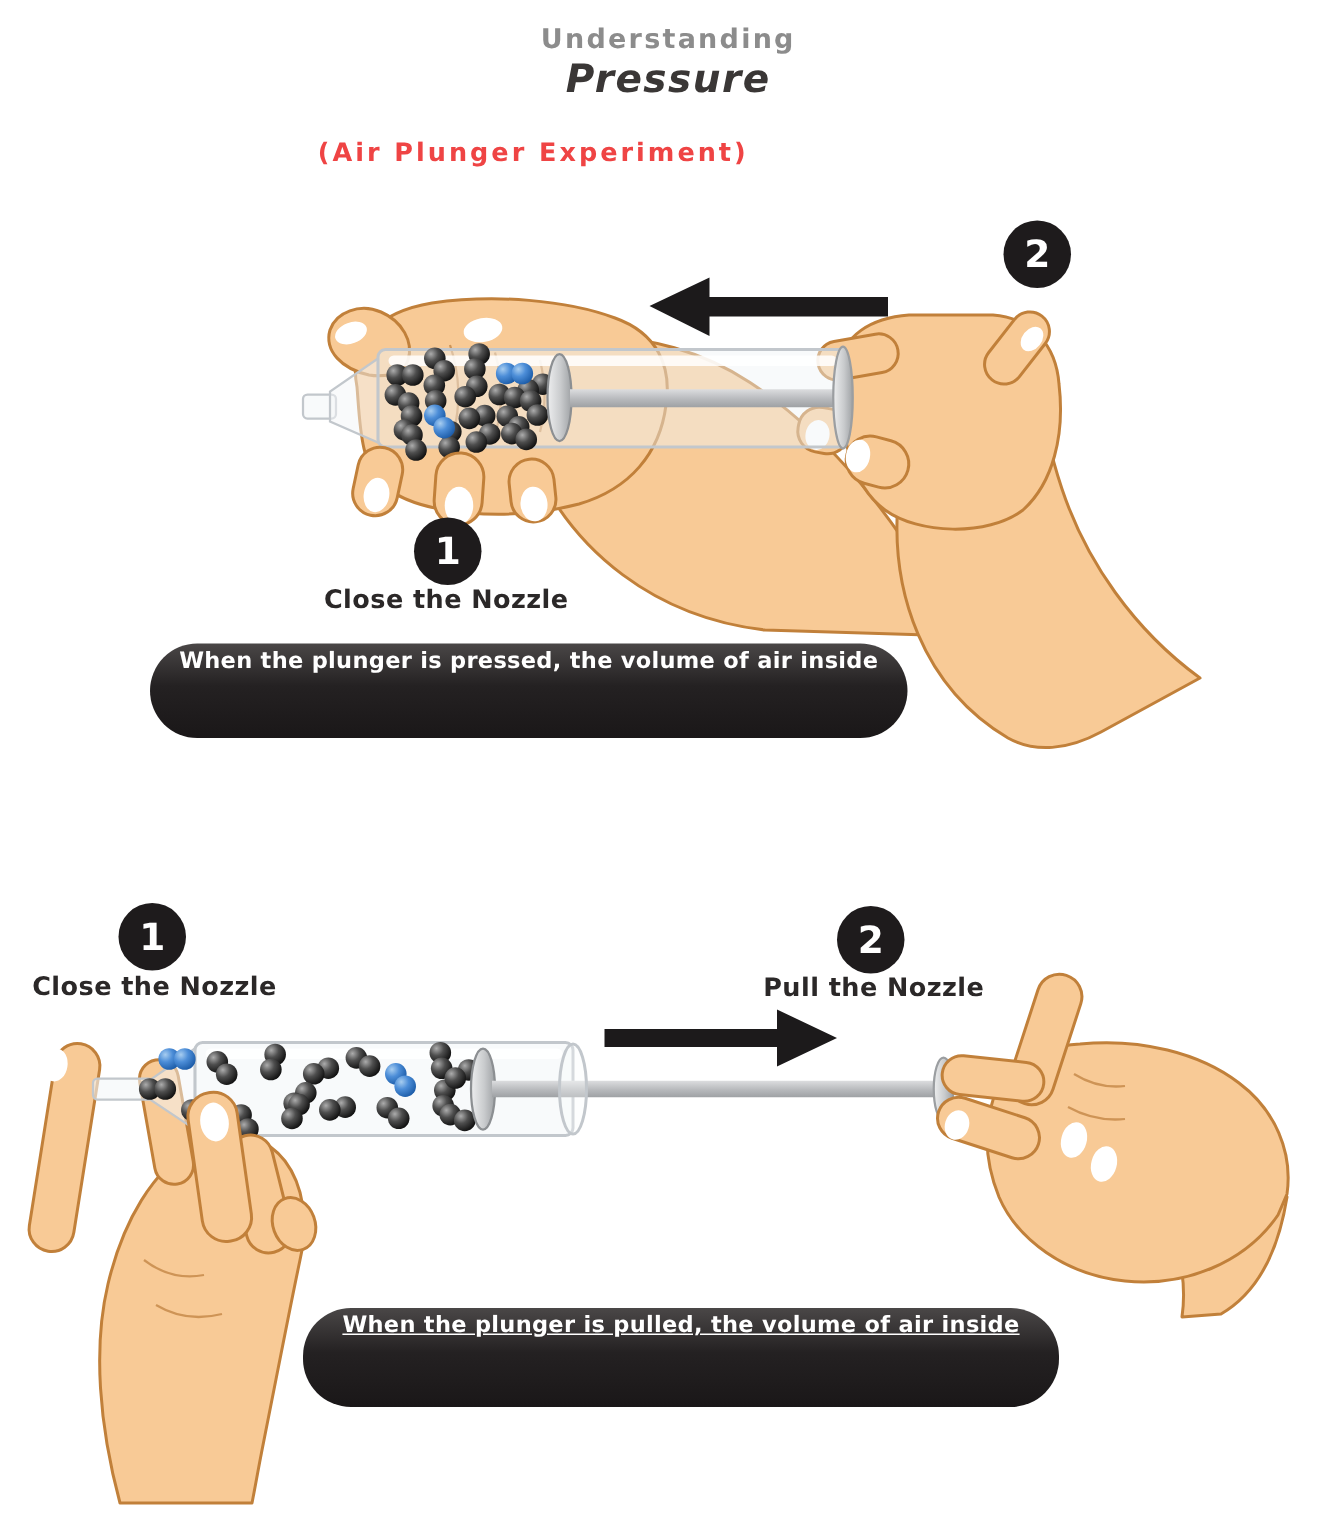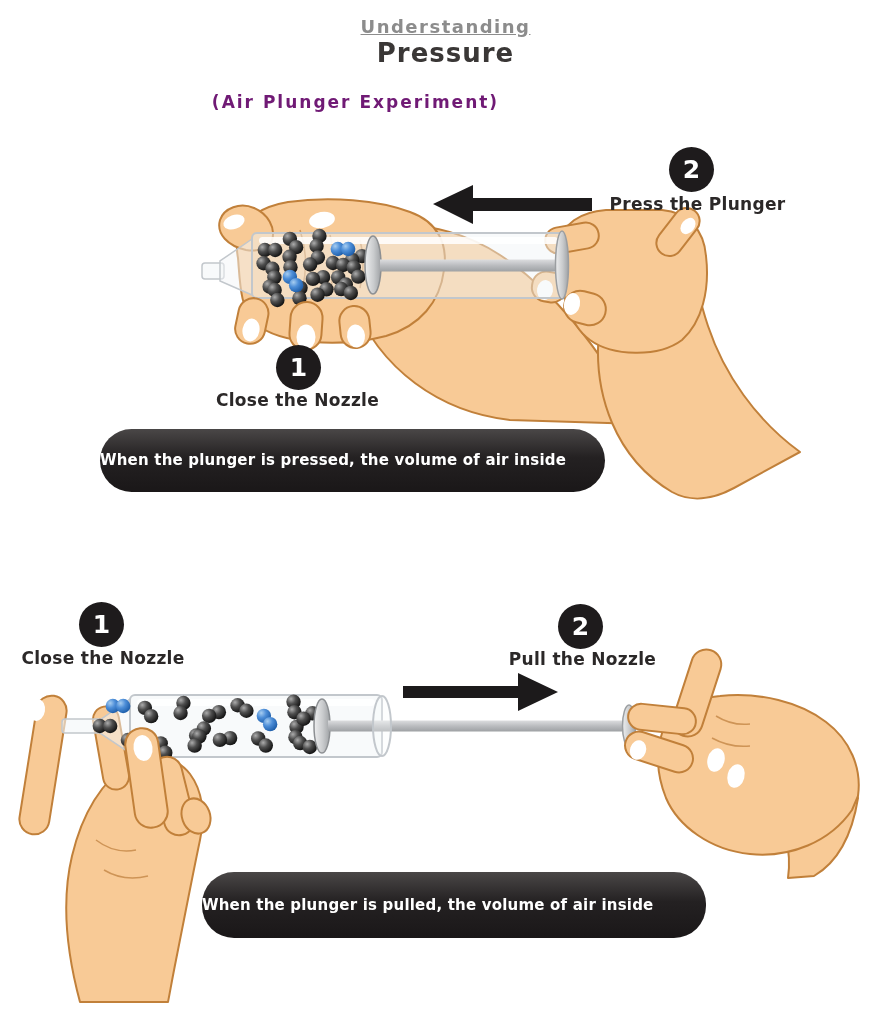--- a/index.html
+++ b/index.html
@@ -1,27 +1,27 @@
 <!DOCTYPE html>
 <html><head>
 <meta charset="utf-8">
 <style>
   html,body{margin:0;padding:0;background:#fff;}
   #stage{position:relative;width:891px;height:1024px;background:#ffffff;overflow:hidden;
          font-family:"DejaVu Sans","Liberation Sans",sans-serif;}
   #art{position:absolute;left:0;top:0;}
   .txt{position:absolute;text-align:center;}
-  .pretitle{left:0;top:16px;width:891px;font-size:18px;color:#8c8c8c;letter-spacing:1.5px;font-weight:bold;text-decoration:underline;}
-  .maintitle{left:0;top:38px;width:891px;font-size:26px;color:#3a3736;letter-spacing:1px;font-weight:bold;}
-  .subtitle{left:0;top:92px;width:711px;font-size:17px;color:#701a75;letter-spacing:2px;font-weight:bold;}
+  .pretitle{left:0;top:16px;width:891px;font-size:18px;color:#8c8c8c;letter-spacing:1.5px;font-weight:bold;}
+  .maintitle{left:0;top:38px;width:891px;font-size:26px;color:#3a3736;letter-spacing:1px;font-weight:bold;font-style:italic;}
+  .subtitle{left:0;top:92px;width:711px;font-size:17px;color:#ef4444;letter-spacing:2px;font-weight:bold;}
   .badge{position:absolute;width:45px;height:45px;border-radius:50%;background:#1e1b1c;color:#fff;
          display:flex;align-items:center;justify-content:center;font-size:25px;font-weight:bold;}
   .steplabel{position:absolute;font-size:17px;font-weight:bold;color:#2b2828;letter-spacing:.3px;}
   .caption{position:absolute;border-radius:32px;color:#fff;font-weight:bold;font-size:15px;
-           letter-spacing:.2px;line-height:1.5;display:flex;flex-direction:column;justify-content:center;
+           letter-spacing:.2px;line-height:1.5;display:flex;flex-direction:row;justify-content:center;
            background:linear-gradient(180deg,#4a4747 0%,#242122 45%,#1a1718 100%);}
   .caption div{white-space:nowrap;}
 </style>
 </head>
 <body>
 
 <div id="stage">
 
 <svg id="art" width="891" height="1024" viewBox="0 0 891 1024">
   <defs>
@@ -222,38 +222,37 @@
   </g>
 </svg>
 
   <div class="txt pretitle">Understanding</div>
   <div class="txt maintitle">Pressure</div>
   <div class="txt subtitle">(Air Plunger Experiment)</div>
 
   <div class="badge" style="left:669px;top:147px;">
     <span>2</span>
   </div>
-  <div class="steplabel txt" style="left:600px;top:194px;width:195px;">Press the Plunger</div>
 
   <div class="badge" style="left:276px;top:345px;">
     <span>1</span>
   </div>
   <div class="steplabel txt" style="left:200px;top:390px;width:195px;">Close the Nozzle</div>
 
   <div class="caption" style="left:100px;top:429px;width:505px;height:63px;">
     <div>When the plunger is pressed, the volume of air inside</div>
   </div>
 
   <div class="badge" style="left:79px;top:602px;">
     <span>1</span>
   </div>
   <div class="steplabel txt" style="left:8px;top:648px;width:190px;">Close the Nozzle</div>
 
   <div class="badge" style="left:558px;top:604px;">
     <span>2</span>
   </div>
   <div class="steplabel txt" style="left:490px;top:649px;width:185px;">Pull the Nozzle</div>
 
-  <div class="caption" style="left:202px;top:872px;width:504px;height:66px;">
+  <div class="caption" style="left:202px;top:872px;width:504px;height:66px;text-decoration:underline;">
     <div>When the plunger is pulled, the volume of air inside</div>
   </div>
 
 </div>
 
 </body></html>

